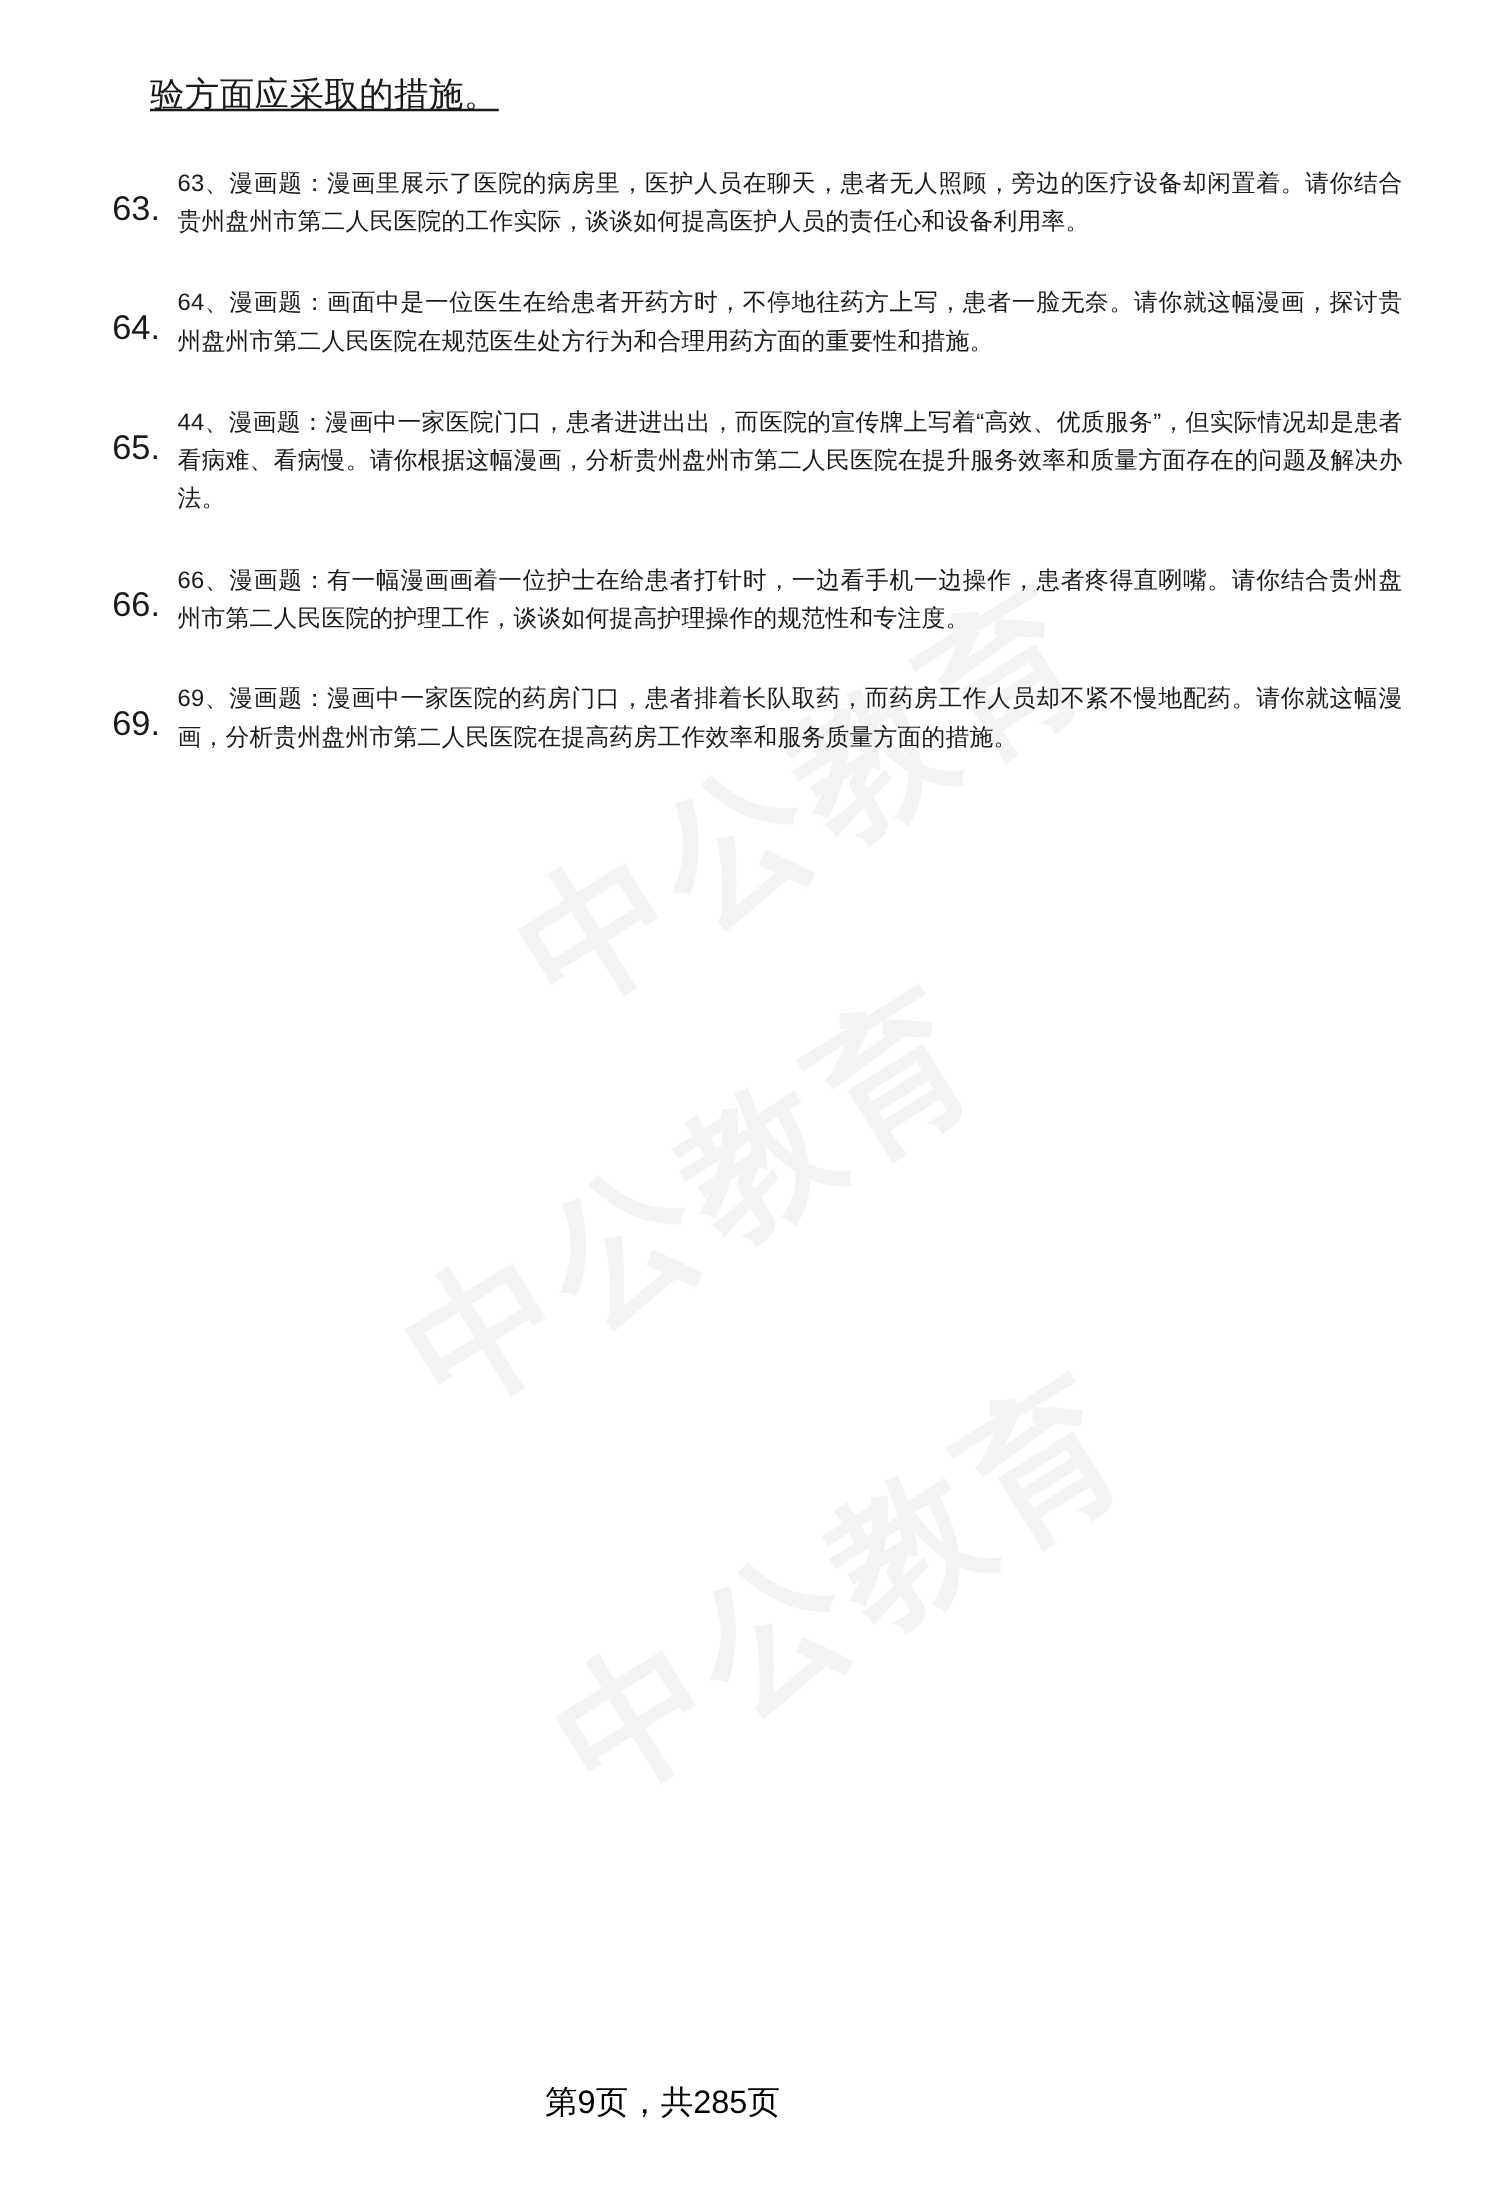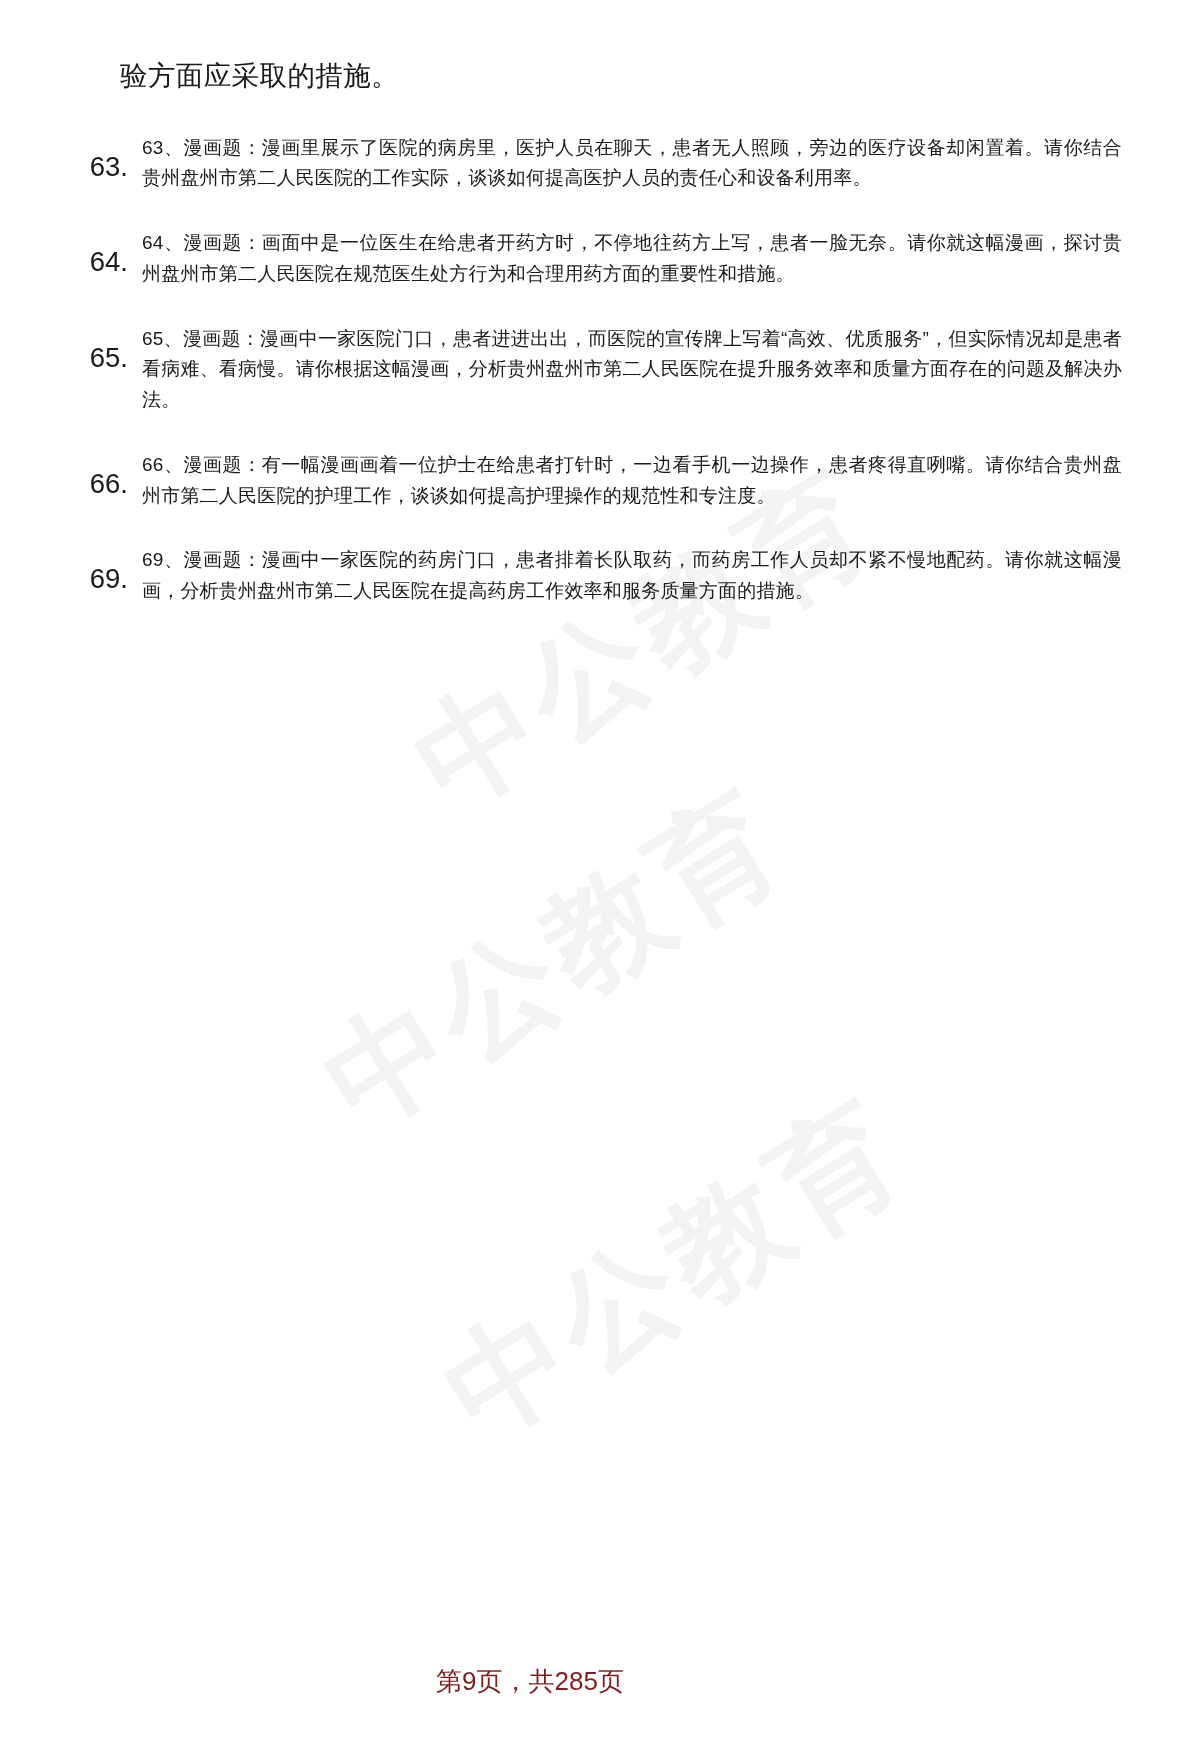--- a/index.html
+++ b/index.html
@@ -44,20 +44,21 @@
   .content {
     position: relative;
     z-index: 1;
     padding: 44px 78px 0 78px;
   }
   .lead-text {
     font-size: 27.5px;
     line-height: 1.62;
     margin: 10px 0 0 42px;
     letter-spacing: 0.4px;
+    text-decoration: underline;
   }
   .qlist {
     margin: 0;
     padding: 0;
     list-style: none;
   }
   .qitem {
     display: flex;
     margin-top: 34px;
     align-items: flex-start;
@@ -80,21 +81,21 @@
     text-justify: inter-ideograph;
     letter-spacing: 0.2px;
   }
   .footer {
     position: absolute;
     left: 0;
     bottom: 56px;
     width: 1060px;
     text-align: center;
     font-size: 26px;
-    color: #7f1d1d;
+    color: #000000;
     z-index: 1;
   }
 </style>
 </head>
 <body>
 
 <div class="page">
 
   <div class="watermark">
     <span class="wm1">中公教育</span>
@@ -113,21 +114,21 @@
         <div class="qtext">63、漫画题：漫画里展示了医院的病房里，医护人员在聊天，患者无人照顾，旁边的医疗设备却闲置着。请你结合贵州盘州市第二人民医院的工作实际，谈谈如何提高医护人员的责任心和设备利用率。</div>
       </li>
 
       <li class="qitem">
         <div class="qnum">64.</div>
         <div class="qtext">64、漫画题：画面中是一位医生在给患者开药方时，不停地往药方上写，患者一脸无奈。请你就这幅漫画，探讨贵州盘州市第二人民医院在规范医生处方行为和合理用药方面的重要性和措施。</div>
       </li>
 
       <li class="qitem">
         <div class="qnum">65.</div>
-        <div class="qtext">65、漫画题：漫画中一家医院门口，患者进进出出，而医院的宣传牌上写着“高效、优质服务”，但实际情况却是患者看病难、看病慢。请你根据这幅漫画，分析贵州盘州市第二人民医院在提升服务效率和质量方面存在的问题及解决办法。</div>
+        <div class="qtext">44、漫画题：漫画中一家医院门口，患者进进出出，而医院的宣传牌上写着“高效、优质服务”，但实际情况却是患者看病难、看病慢。请你根据这幅漫画，分析贵州盘州市第二人民医院在提升服务效率和质量方面存在的问题及解决办法。</div>
       </li>
 
       <li class="qitem">
         <div class="qnum">66.</div>
         <div class="qtext">66、漫画题：有一幅漫画画着一位护士在给患者打针时，一边看手机一边操作，患者疼得直咧嘴。请你结合贵州盘州市第二人民医院的护理工作，谈谈如何提高护理操作的规范性和专注度。</div>
       </li>
 
 
 
       <li class="qitem">

